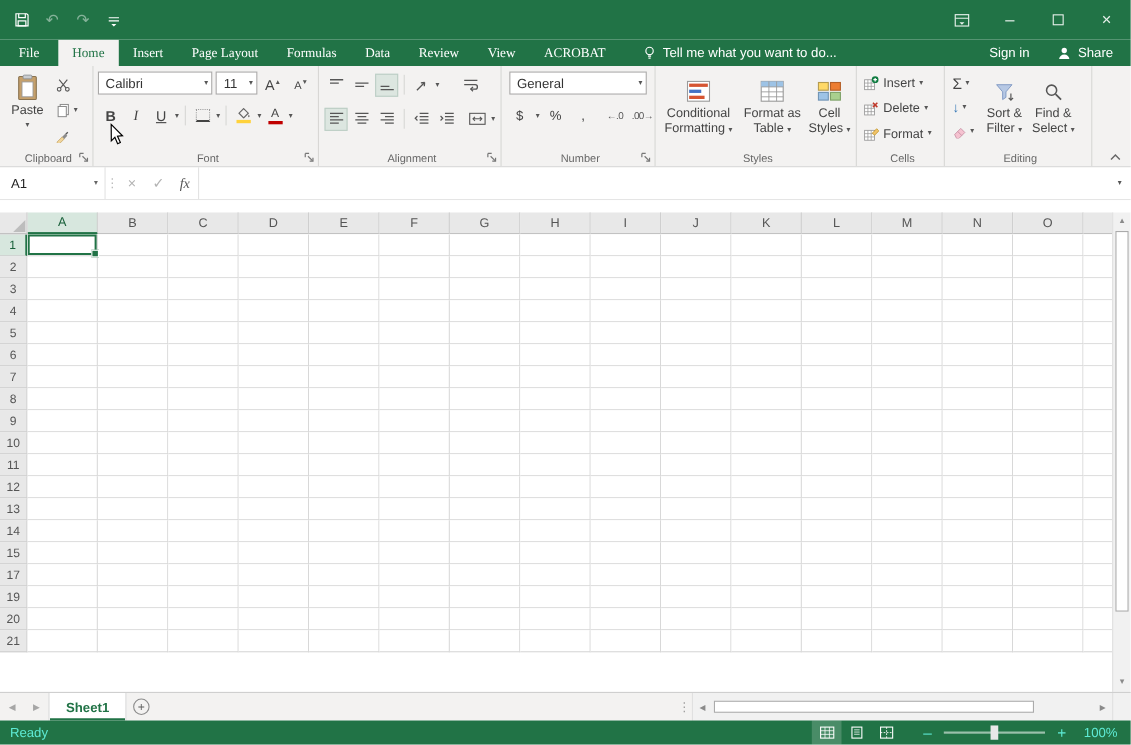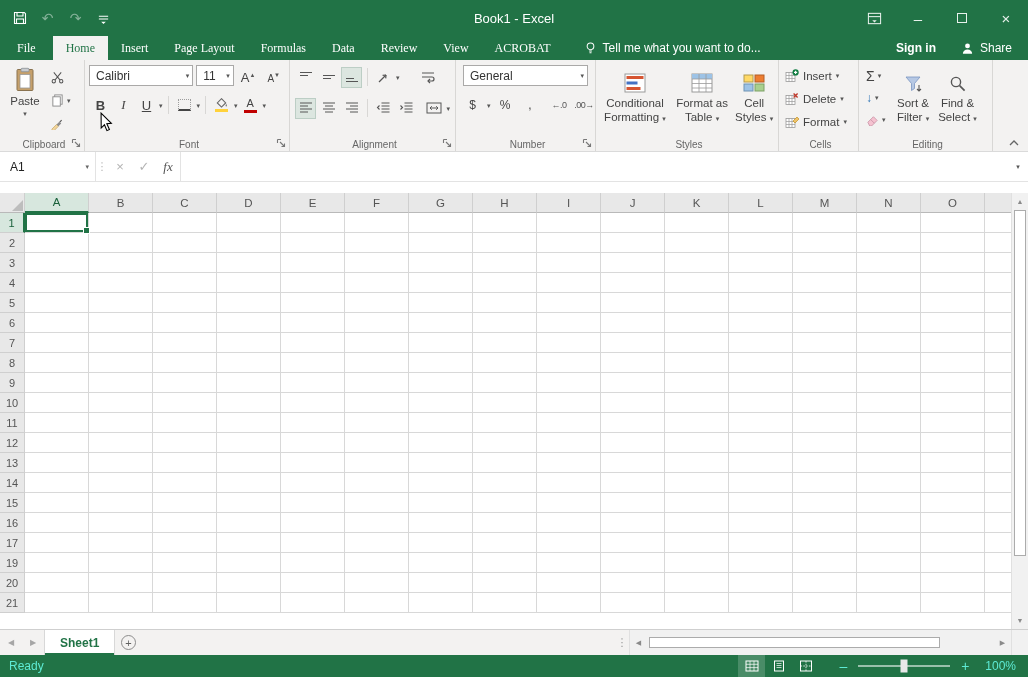--- a/index.html
+++ b/index.html
@@ -21,21 +21,21 @@
   .win-controls{margin-left:auto;display:flex;z-index:2;height:36px;}
   .wbtn{width:44px;height:36px;display:flex;align-items:center;justify-content:center;font-size:15px;color:#e8f1ec;}
   .max-box{width:10px;height:10px;border:1px solid #e8f1ec;display:block;}
 
   
   .tabrow{flex:0 0 24px;background:var(--green);display:flex;align-items:stretch;color:#fff;font-size:12px;}
   .tab{padding:0 13px;display:flex;align-items:center;cursor:default;white-space:nowrap;font-family:Liberation Serif, serif;}
   .tab.file{padding:0 17px;}
   .tab.active{background:var(--ribbon);color:var(--green);}
   .tellme{display:flex;align-items:center;gap:6px;margin-left:20px;white-space:nowrap;}
-  .signin{margin-left:auto;display:flex;align-items:center;padding:0 15px;white-space:nowrap;font-weight:bold;}
+  .signin{margin-left:auto;display:flex;align-items:center;padding:0 15px;white-space:nowrap;}
   .share{display:flex;align-items:center;gap:6px;padding:0 16px 0 10px;white-space:nowrap;}
 
   
   .ribbon{flex:0 0 92px;background:var(--ribbon);display:flex;position:relative;border-bottom:1px solid #dadada;}
   .group{position:relative;display:flex;flex-direction:column;padding:5px 2px 15px;border-right:1px solid #d8d7d5;}
   .g-label{position:absolute;bottom:1px;left:4px;right:0;text-align:center;font-size:10px;color:#666;}
   .launcher{position:absolute;bottom:3px;right:3px;}
   .g-clipboard{width:85px}.g-font{width:205px}.g-align{width:166px}.g-number{width:140px}
   .g-styles{width:183px}.g-cells{width:80px}.g-edit{width:134px}
   .dd{font-size:7px;color:#565656;line-height:1;}
@@ -162,21 +162,20 @@
         </button>
       <button class="tb-btn">
         <span>
           <svg width="13" height="13" viewBox="0 0 14 14">
               <path d="M2 4.5h10M2 7.5h10" stroke="#fff" stroke-width="1.1"></path>
               <path d="M4.5 10.5h5L7 13z" fill="#fff"></path>
             </svg>
         </span>
       </button>
     </div>
-    <div class="title">Book1 - Excel</div>
     <div class="win-controls">
       <button class="wbtn">
         <span>
           <svg width="15" height="15" viewBox="0 0 16 16">
               <rect x="1.5" y="2.5" width="13" height="11" fill="none" stroke="#e8f1ec" stroke-width="1.1"></rect>
               <path d="M1.5 6h13" stroke="#e8f1ec" stroke-width="1.1"></path>
               <path d="M8 12.2L5.6 9.8h4.8z" fill="#e8f1ec"></path>
             </svg>
         </span>
       </button>
@@ -916,39 +915,20 @@
             <div class="cell"></div>
             <div class="cell"></div>
             <div class="cell"></div>
             <div class="cell"></div>
             <div class="cell"></div>
             <div class="cell"></div>
             <div class="cell"></div>
             <div class="cell cell-filler"></div>
           </div>
           <div class="grid-row">
-            <div class="row-h">16</div>
-            <div class="cell"></div>
-            <div class="cell"></div>
-            <div class="cell"></div>
-            <div class="cell"></div>
-            <div class="cell"></div>
-            <div class="cell"></div>
-            <div class="cell"></div>
-            <div class="cell"></div>
-            <div class="cell"></div>
-            <div class="cell"></div>
-            <div class="cell"></div>
-            <div class="cell"></div>
-            <div class="cell"></div>
-            <div class="cell"></div>
-            <div class="cell"></div>
-            <div class="cell cell-filler"></div>
-          </div>
-          <div class="grid-row">
             <div class="row-h">17</div>
             <div class="cell"></div>
             <div class="cell"></div>
             <div class="cell"></div>
             <div class="cell"></div>
             <div class="cell"></div>
             <div class="cell"></div>
             <div class="cell"></div>
             <div class="cell"></div>
             <div class="cell"></div>

